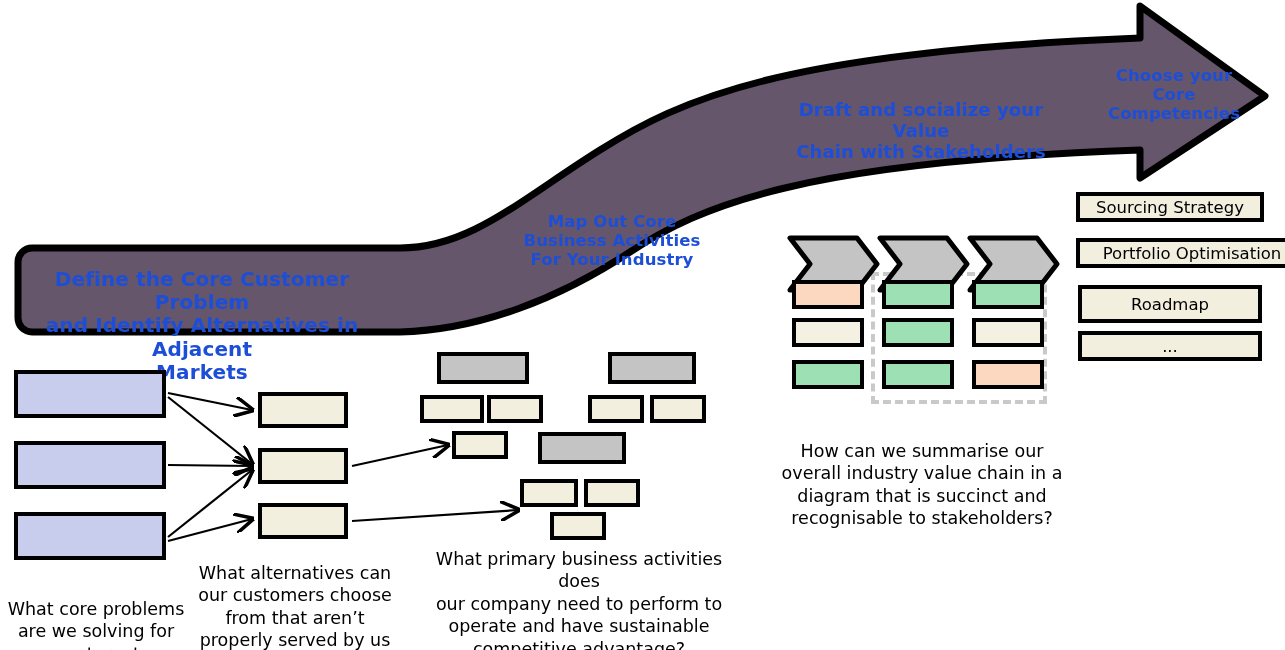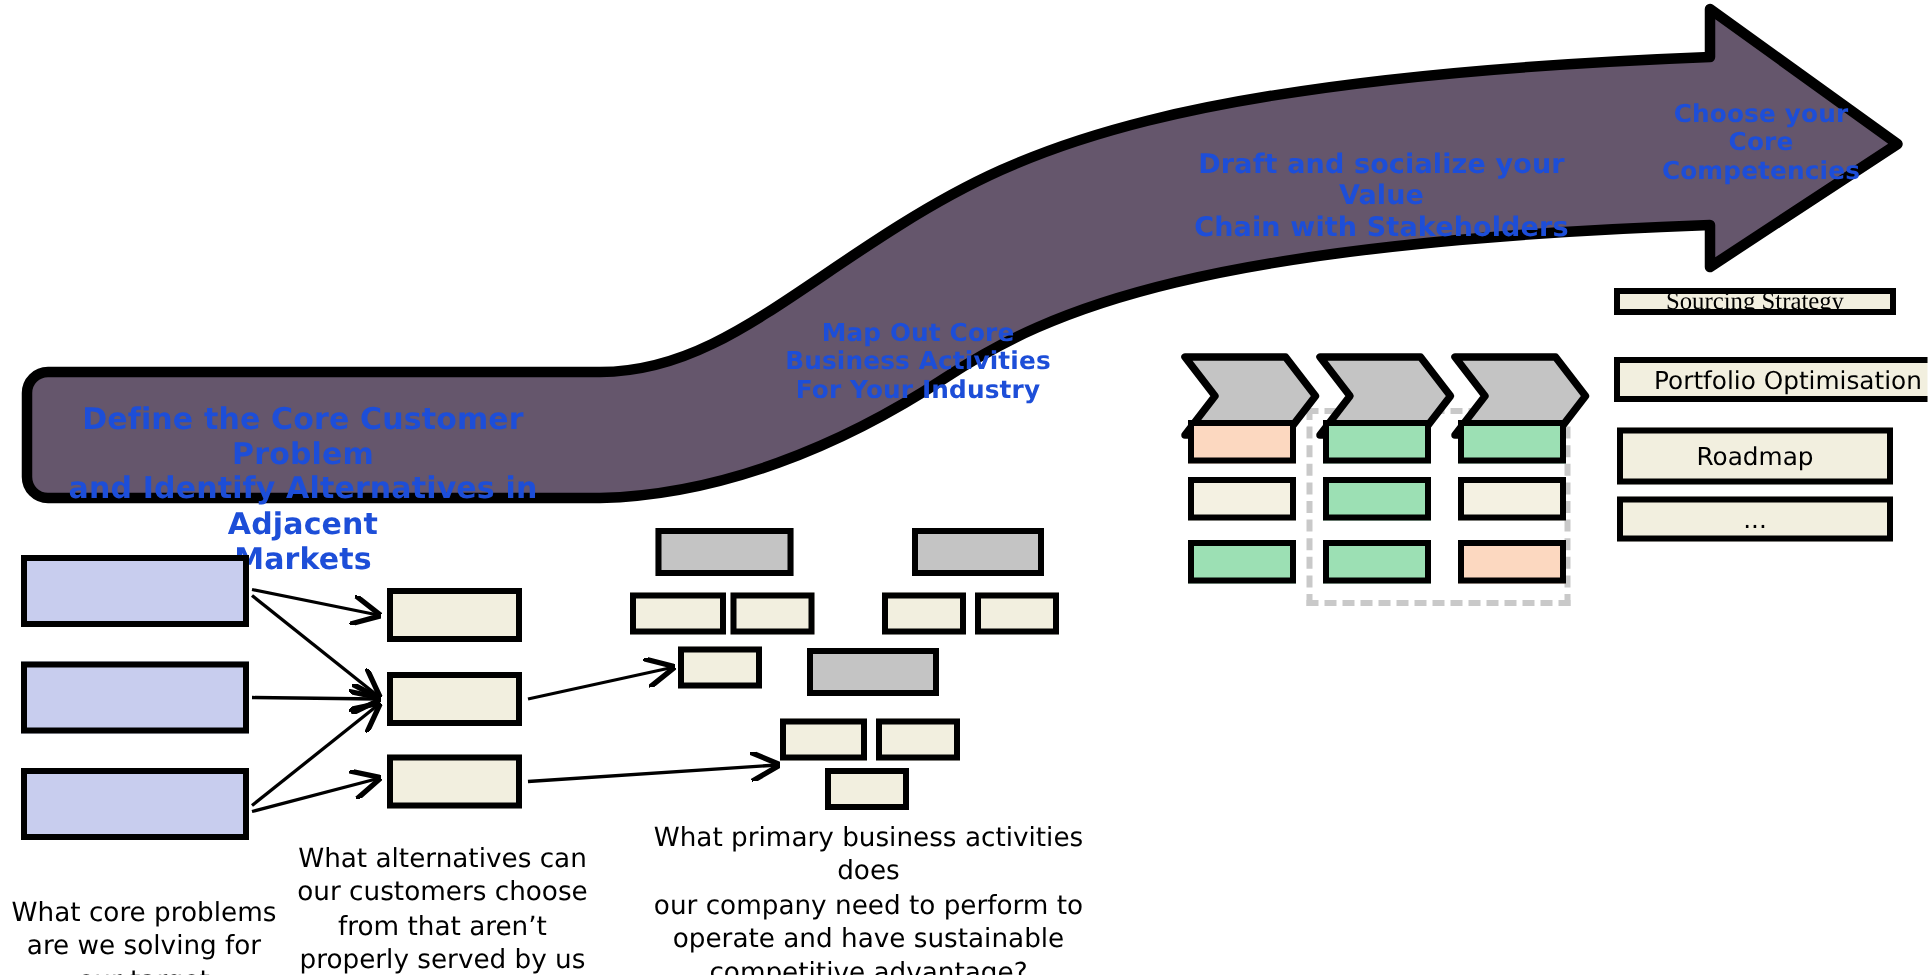--- a/index.html
+++ b/index.html
@@ -133,31 +133,35 @@
   <div class="box green" style="left:972px;top:280px;width:72px;height:29px;"></div>
 
   <div class="box cream" style="left:792px;top:318px;width:72px;height:29px;"></div>
   <div class="box green" style="left:882px;top:318px;width:72px;height:29px;"></div>
   <div class="box cream" style="left:972px;top:318px;width:72px;height:29px;"></div>
 
   <div class="box green" style="left:792px;top:360px;width:72px;height:29px;"></div>
   <div class="box green" style="left:882px;top:360px;width:72px;height:29px;"></div>
   <div class="box peach" style="left:972px;top:360px;width:72px;height:29px;"></div>
 
-  <div class="strat-box" style="left:1076px;top:192px;width:188px;height:18px;font-family:Liberation Serif, serif;">Sourcing Strategy</div>
+  <div class="strat-box" style="left:1076px;top:192px;width:188px;height:30px;">Sourcing Strategy</div>
   <div class="strat-box" style="left:1076px;top:238px;width:232px;height:30px;">Portfolio Optimisation</div>
   <div class="strat-box" style="left:1078px;top:285px;width:184px;height:38px;">Roadmap</div>
   <div class="strat-box" style="left:1078px;top:331px;width:184px;height:30px;">...</div>
 
   <div class="caption cap-core">What core problems
 are we solving for
 our target</div>
   <div class="caption cap-alt">What alternatives can
 our customers choose
 from that aren’t
 properly served by us
 our own direct</div>
   <div class="caption cap-prim">What primary business activities does
 our company need to perform to
 operate and have sustainable
 competitive advantage?</div>
+  <div class="caption cap-chain">How can we summarise our
+overall industry value chain in a
+diagram that is succinct and
+recognisable to stakeholders?</div>
 
 </div>
 
 </body></html>

